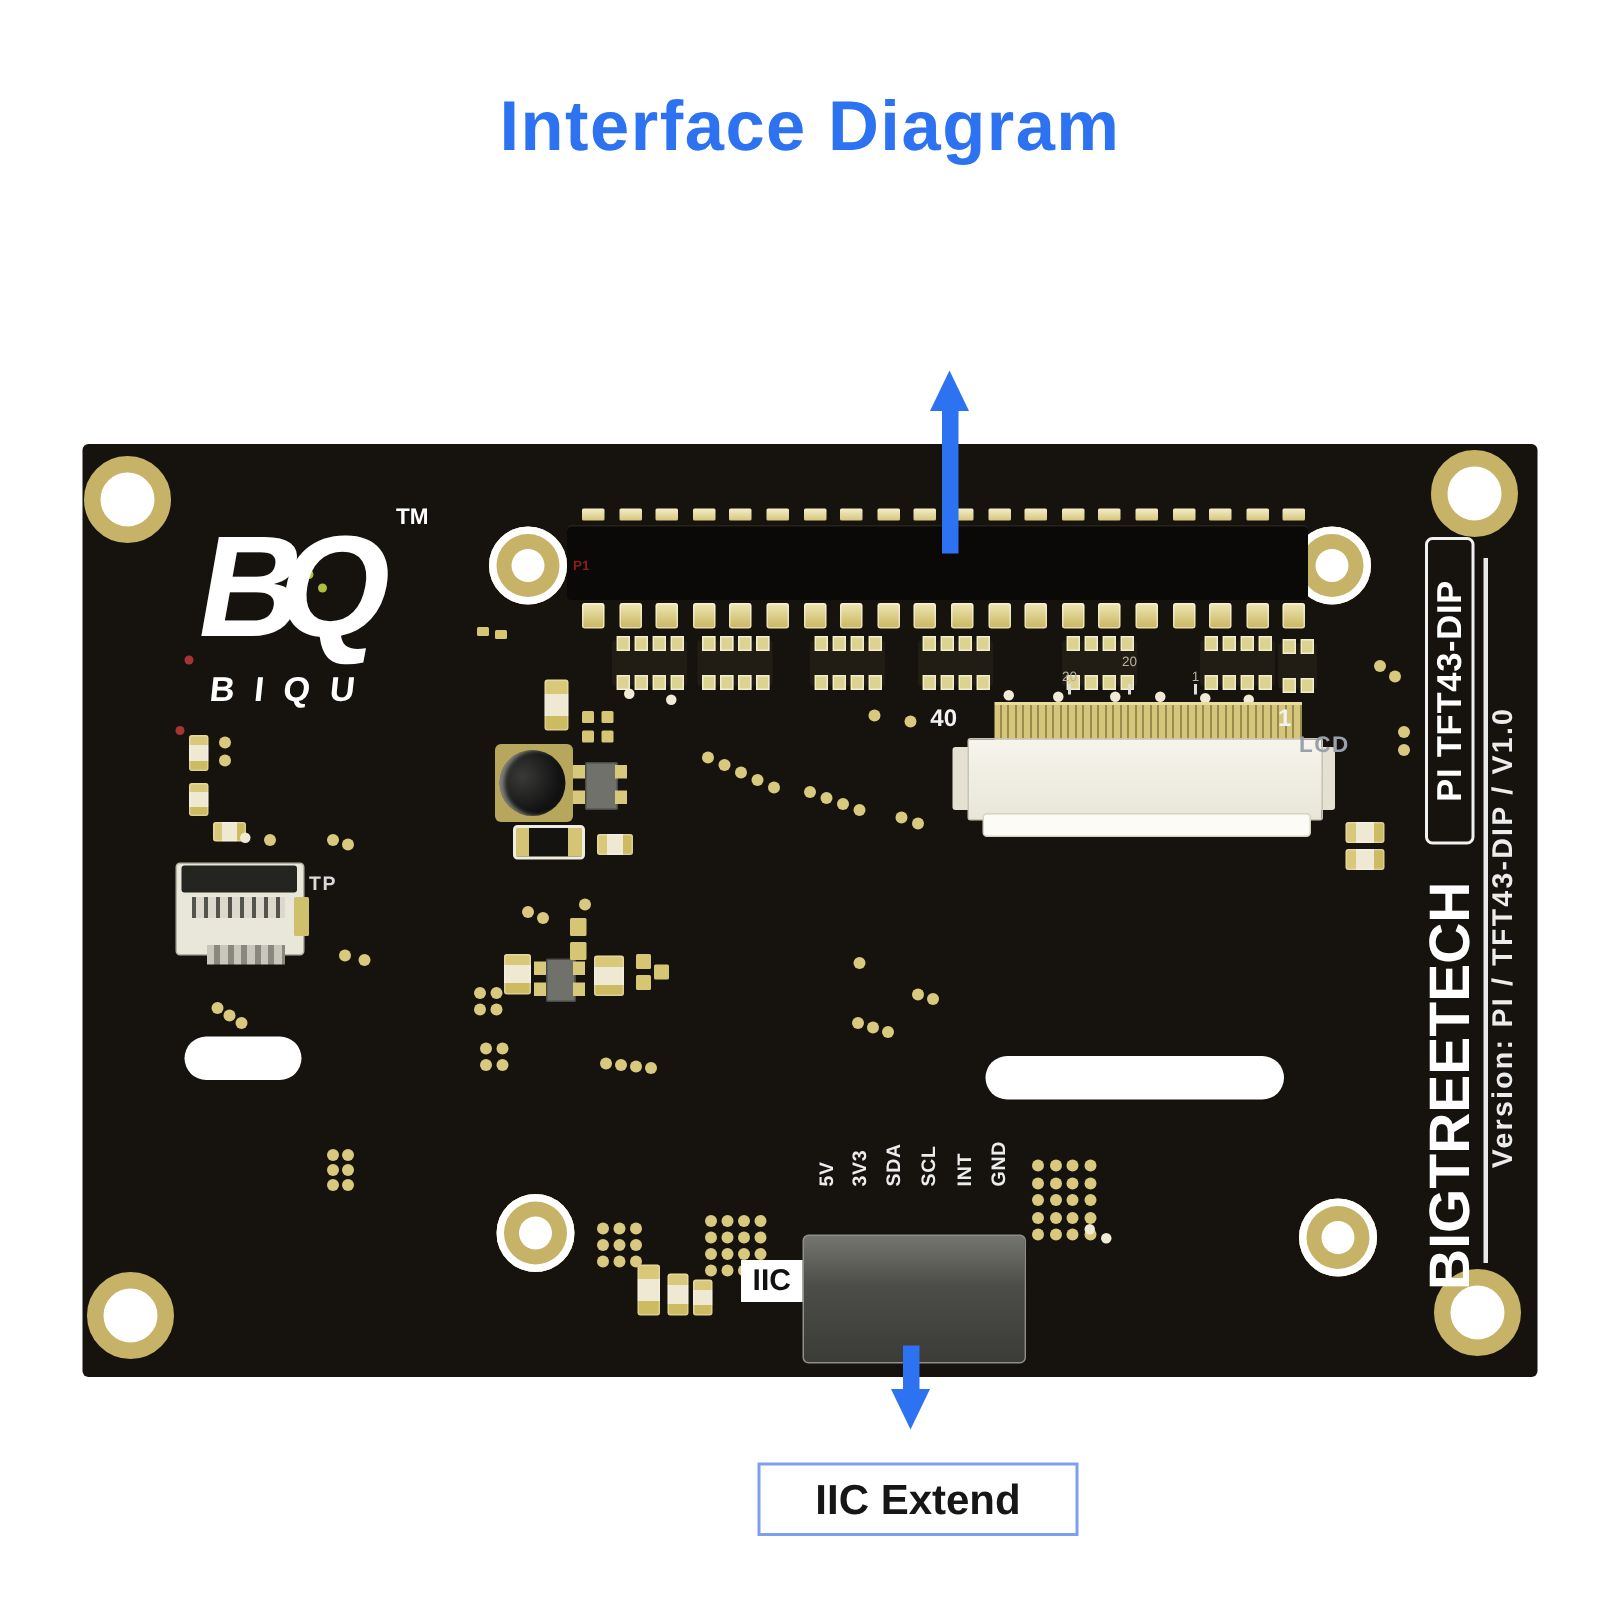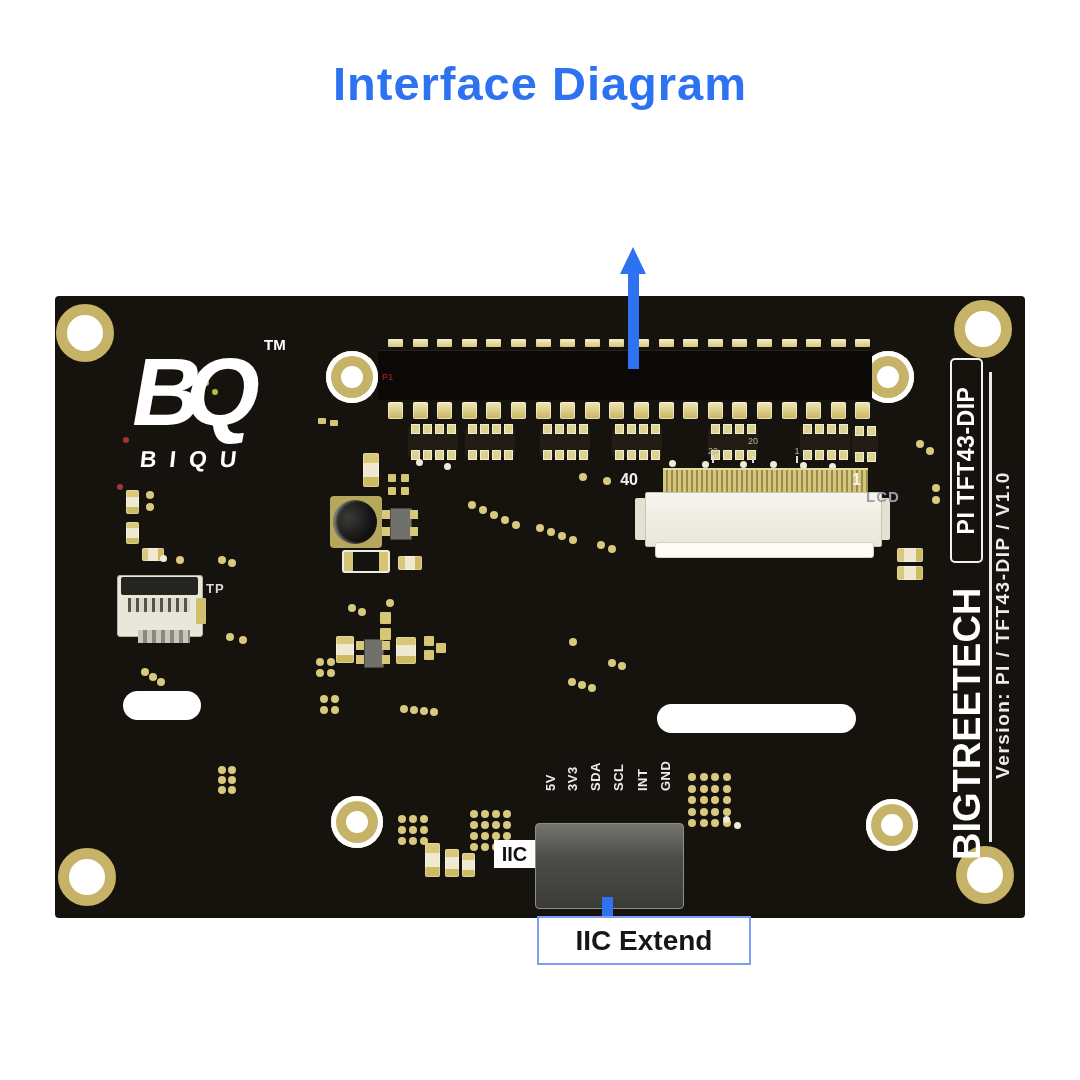--- a/index.html
+++ b/index.html
@@ -8,21 +8,21 @@
   html,body{margin:0;padding:0;background:#fff;}
   #stage{position:relative;width:1080px;height:1080px;background:#fff;overflow:hidden;
          font-family:"Liberation Sans",sans-serif;}
   .abs{position:absolute;}
   
   .title{top:56px;left:0;width:100%;text-align:center;font-size:47px;font-weight:600;
          letter-spacing:1px;color:var(--accent);}
   .callout{background:#fff;border:2px solid var(--cobor);display:flex;align-items:center;
            justify-content:center;font-weight:700;color:#161616;}
   #callout-gpio{left:527px;top:190px;width:210px;height:48px;font-size:29px;}
-  #callout-iic{left:505px;top:916px;width:210px;height:45px;font-size:28px;margin-left:32px;}
+  #callout-iic{left:505px;top:975px;width:210px;height:45px;font-size:28px;}
   .shaft{background:var(--accent);}
   
   #board{left:55px;top:296px;width:970px;height:622px;background:var(--board);border-radius:4px;}
   .hole-c{width:58px;height:58px;border-radius:50%;background:#fff;border:11px solid #c6b368;box-sizing:border-box;}
   .hole-i{width:52px;height:52px;border-radius:50%;background:#fff;
           box-shadow:inset 0 0 0 5px #fff, inset 0 0 0 15px #c6b368;}
   
   #logo-mark{left:133px;top:342px;width:150px;height:105px;color:#fff;font-size:96px;font-weight:900;
              transform:skewX(-10deg);letter-spacing:-16px;line-height:100px;}
   #logo-tm{left:264px;top:336px;font-size:15px;font-weight:700;color:#fff;}

